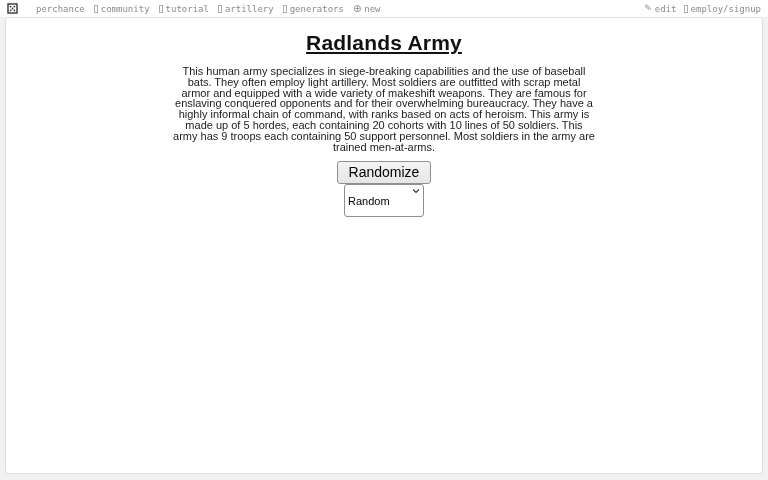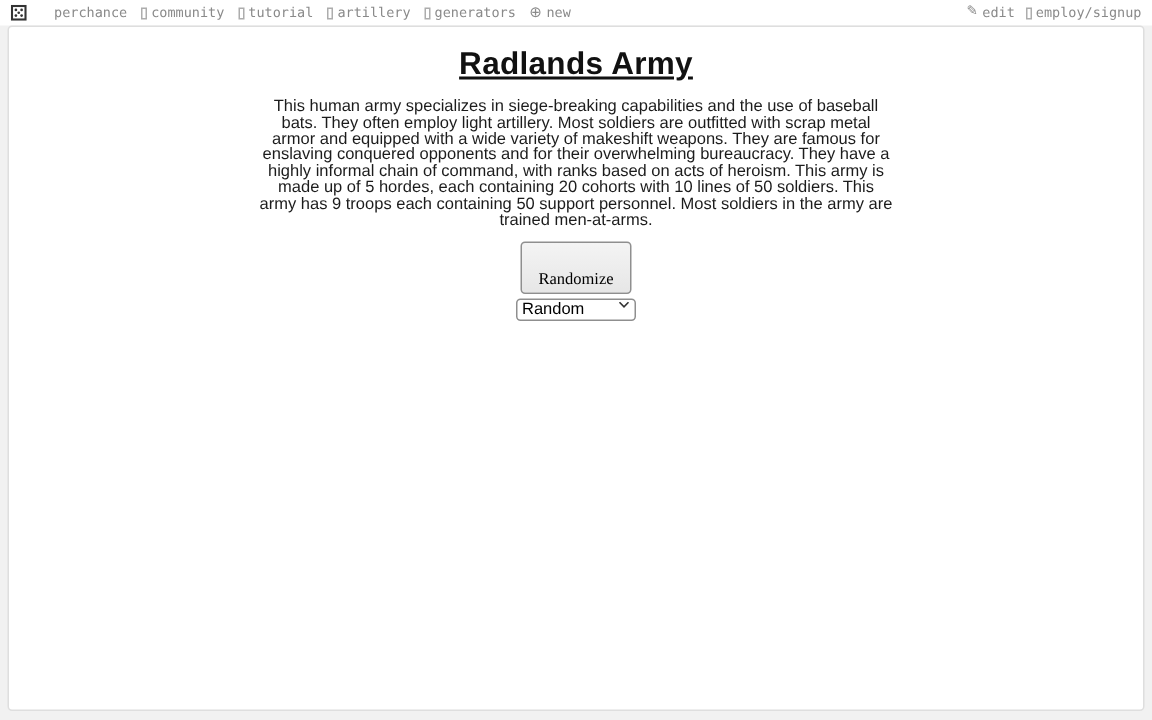--- a/index.html
+++ b/index.html
@@ -52,33 +52,33 @@
     margin:13px 0 11px 0;
     letter-spacing:0.2px;
     text-decoration:underline;
   }
   .gen-desc{
     font-size:11px;line-height:10.8px;color:#1c1c1c;
     margin:0;
   }
   .randomize-btn{
     margin-top:9px;
-    font-family:Liberation Serif, serif;
-    font-size:11px;color:#000;
+    font-family:Liberation Sans, sans-serif;
+    font-size:14px;color:#000;
     background:linear-gradient(#f4f4f4,#e6e6e6);
     border:1px solid #8f8f8f;
     border-radius:3px;
-    padding:18px 11px 3px 11px;
+    padding:2px 11px 3px 11px;
     cursor:pointer;
   }
   .select-wrap{
     position:relative;width:80px;margin:0 auto;
   }
   .output-select{
-    width:80px;height:15px;
+    width:80px;height:33px;
     font-family:"Liberation Sans",sans-serif;
     font-size:11px;color:#000;
     background:#fff;
     border:1px solid #8f8f8f;
     border-radius:3px;
     -webkit-appearance:none;appearance:none;
     padding:0 14px 0 3px;
     cursor:pointer;
   }
   .select-chevron{

